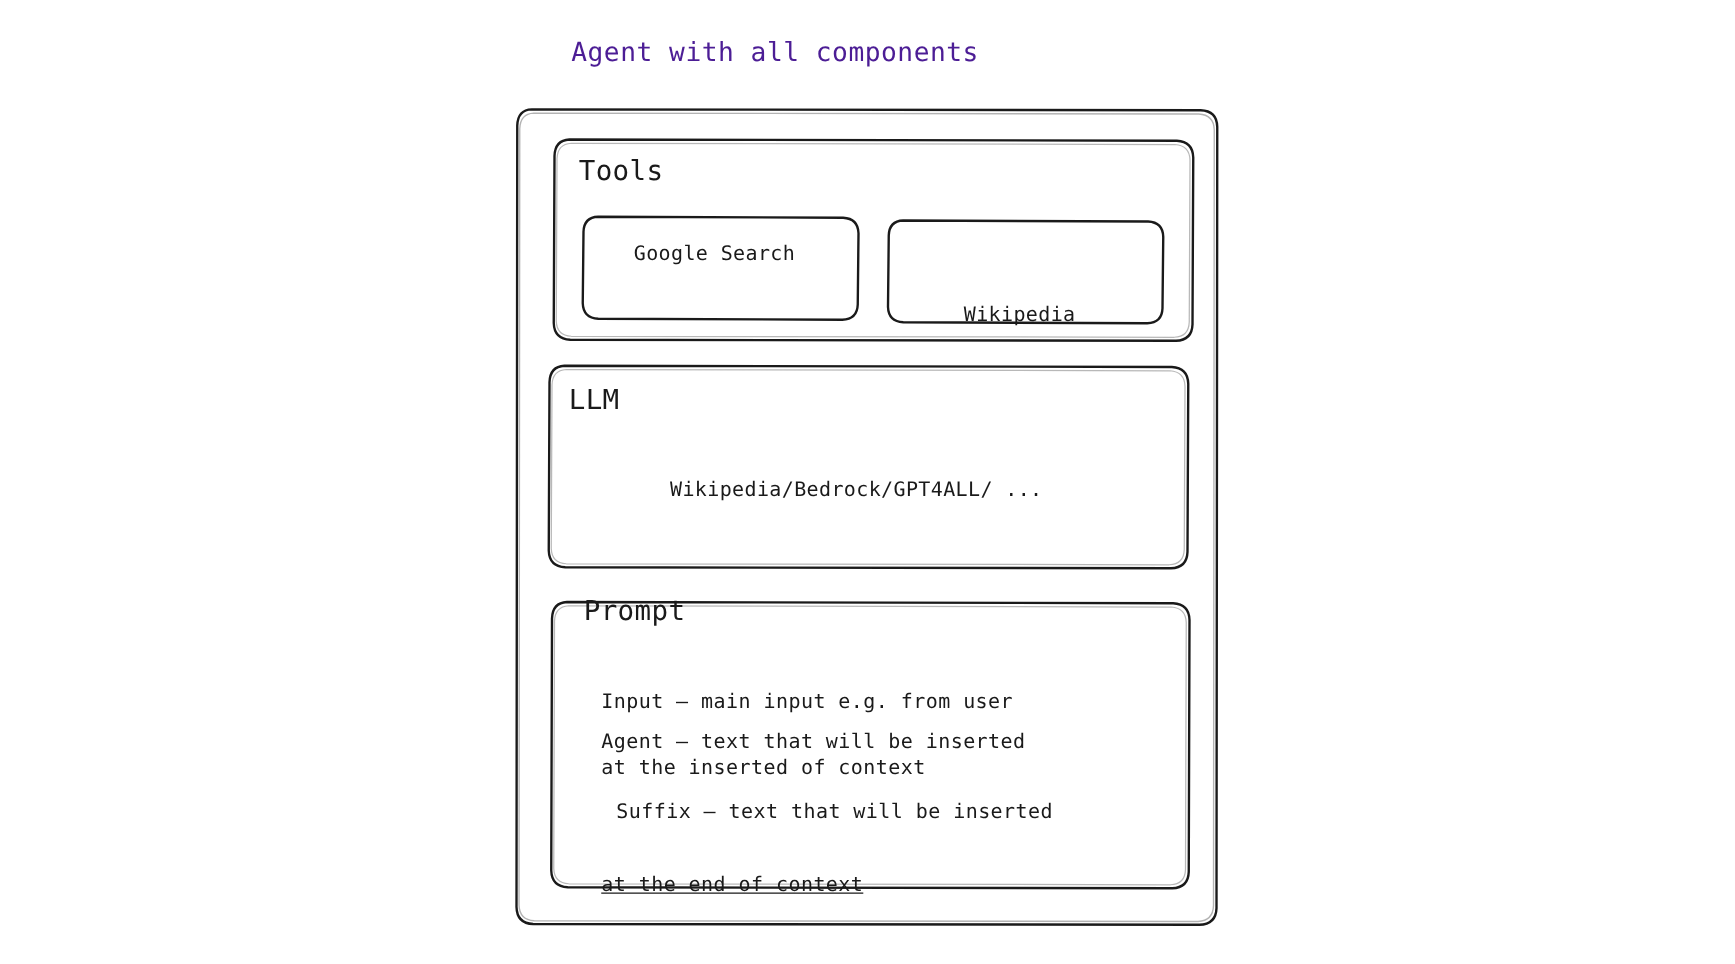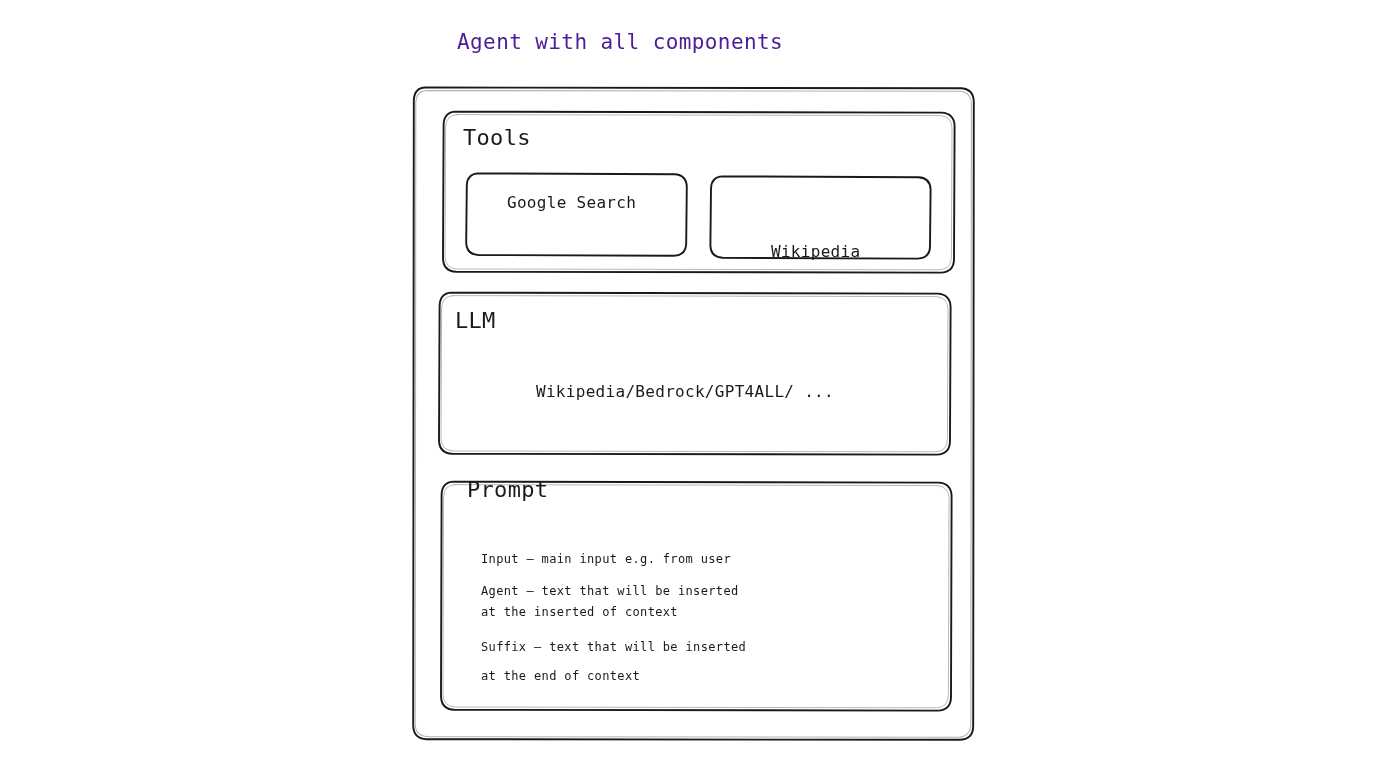--- a/index.html
+++ b/index.html
@@ -60,30 +60,30 @@
   #tool-label-wikipedia { left: 771px; top: 210px; margin-top: 34px; }
 
   #llm-providers {
     left: 536px;
     top: 384px;
     font-size: 16px;
     letter-spacing: 0.3px;
   }
 
   .prompt-line {
-    font-size: 12px;
+    font-size: 16px;
     letter-spacing: 0.35px;
     left: 481px;
     color: #1a1a1a;
   }
   #prompt-l0 { top: 553px; }
   #prompt-l1 { top: 585px; }
   #prompt-l2 { top: 606px; }
-  #prompt-l3 { top: 641px; }
-  #prompt-l4 { top: 670px; }
+  #prompt-l3 { top: 641px; margin-left: 12px; }
+  #prompt-l4 { top: 700px; text-decoration: underline; }
 </style>
 </head>
 <body>
 
 <div id="diagram">
 
   <svg id="sketch-layer" viewBox="0 0 1388 771">
     <g fill="none" stroke="#1a1a1a" stroke-width="1.9" stroke-linecap="round" stroke-linejoin="round">
 
       <path d="M425.5,87.5 L960.5,88.2 Q973.5,88.6 973.8,101.5

